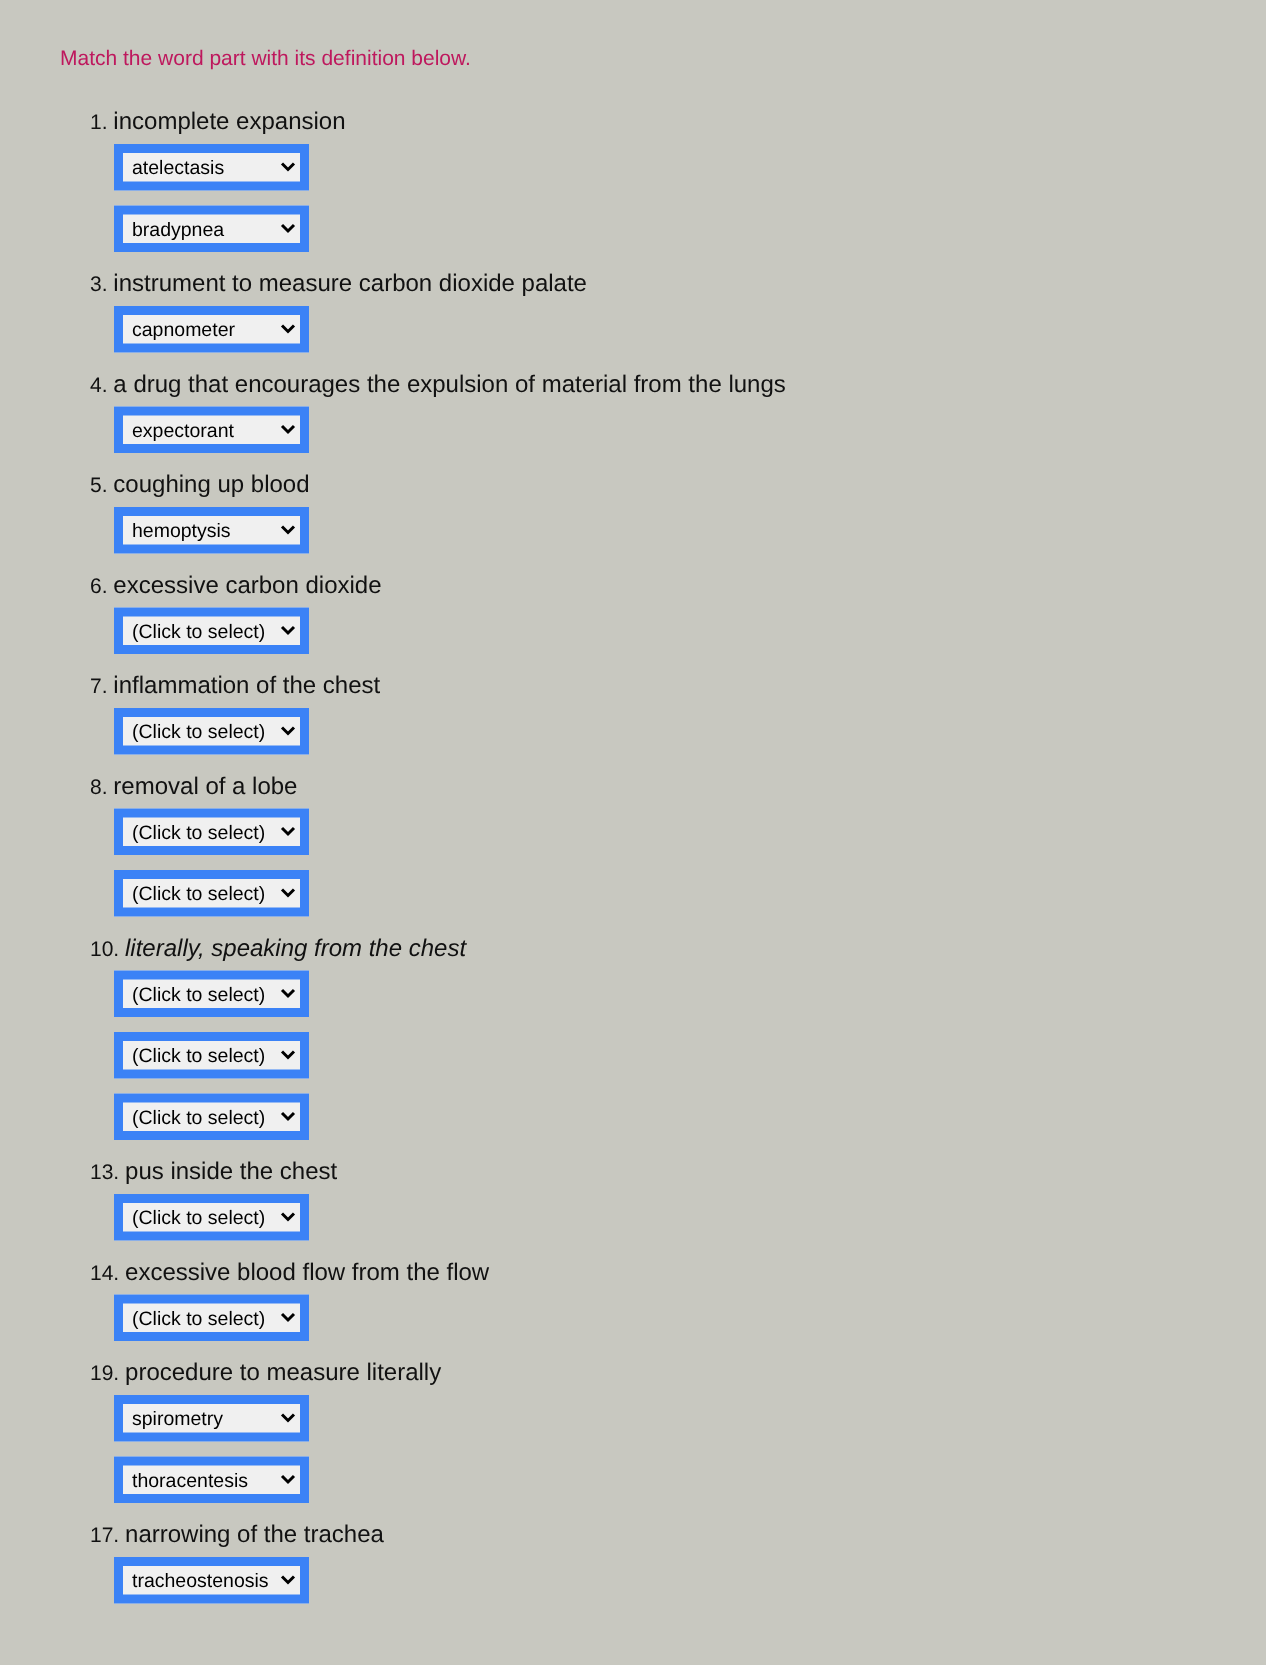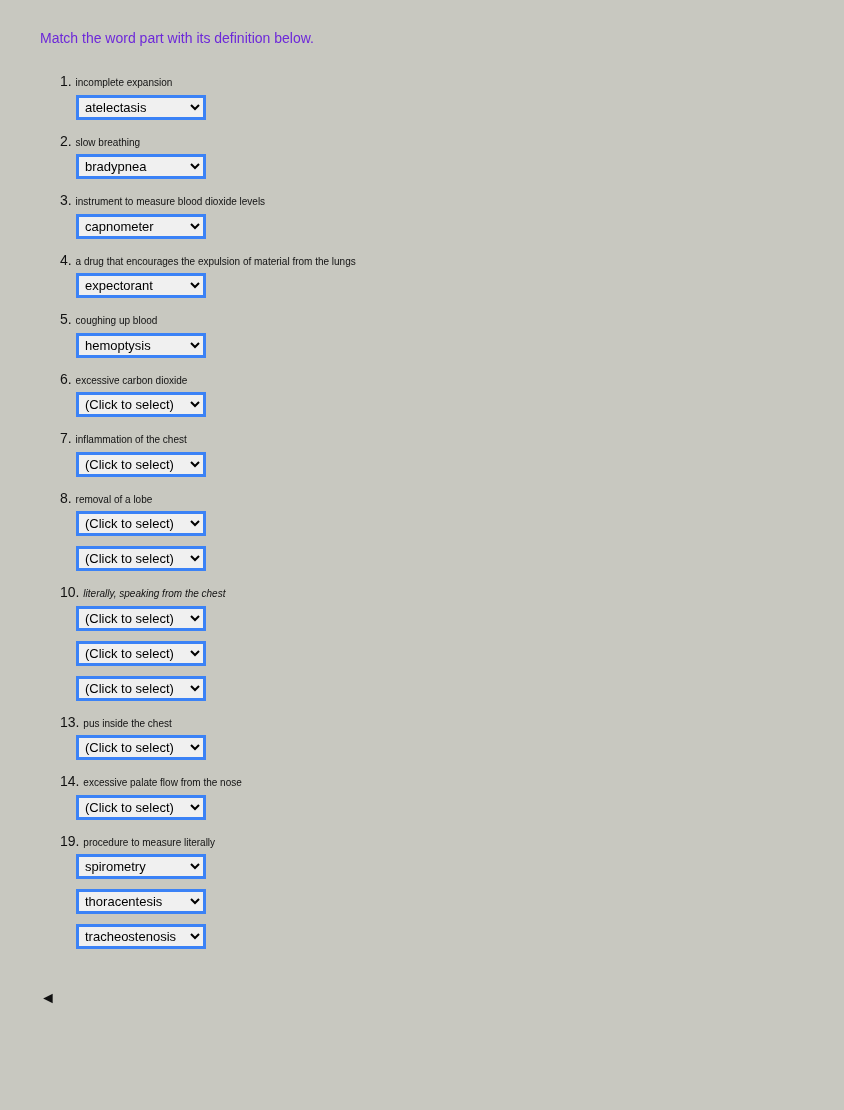--- a/index.html
+++ b/index.html
@@ -8,48 +8,48 @@
       font-family: Arial, sans-serif;
       font-size: 15px;
       color: #111;
       padding: 30px 40px;
       min-height: 1110px;
       width: 844px;
     }
     .instructions {
       font-size: 14px;
       margin-bottom: 24px;
-      color: #6d28d9;
+      color: #be185d;
     }
     .question-list {
       list-style: none;
       padding-left: 20px;
     }
     .question-item {
       margin-bottom: 10px;
       line-height: 1.5;
     }
     .question-number {
       display: inline;
       font-size: 14px;
     }
     .question-text {
-      font-size: 10px;
+      font-size: 16px;
       display: inline;
     }
     .italic-text {
       font-style: italic;
     }
     .dropdown-wrapper {
       display: block;
       margin-top: 2px;
       margin-left: 16px;
     }
     select {
-      border: 3px solid #3b82f6;
+      border: 6px solid #3b82f6;
       background: #f0f0f0;
       font-size: 13px;
       padding: 1px 2px;
       cursor: pointer;
       min-width: 130px;
       outline: none;
     }
     .back-arrow {
       margin-top: 30px;
       font-size: 16px;
@@ -63,25 +63,24 @@
 
 
 <p class="instructions">Match the word part with its definition below.</p>
 
 <ul class="question-list">
 <li class="question-item">
       <div><span class="question-number">1. </span><span class="question-text">incomplete expansion</span></div>
       <div class="dropdown-wrapper"><select><option value="">(Click to select)</option><option value="atelectasis" selected="">atelectasis</option><option value="bradypnea">bradypnea</option><option value="capnometer">capnometer</option><option value="expectorant">expectorant</option><option value="hemoptysis">hemoptysis</option><option value="hypercapnia">hypercapnia</option><option value="laryngitis">laryngitis</option><option value="lobectomy">lobectomy</option><option value="palatoplasty">palatoplasty</option><option value="pectoriloquy">pectoriloquy</option><option value="singultus">singultus</option><option value="pleuritis">pleuritis</option><option value="pyothorax">pyothorax</option><option value="epistaxis">epistaxis</option><option value="spirometry">spirometry</option><option value="thoracentesis">thoracentesis</option><option value="tracheostenosis">tracheostenosis</option></select></div>
     </li>
     <li class="question-item">
-      <div><span class="question-number">2. </span><span class="question-text">slow breathing</span></div>
       <div class="dropdown-wrapper"><select><option value="">(Click to select)</option><option value="atelectasis">atelectasis</option><option value="bradypnea" selected="">bradypnea</option><option value="capnometer">capnometer</option><option value="expectorant">expectorant</option><option value="hemoptysis">hemoptysis</option><option value="hypercapnia">hypercapnia</option><option value="laryngitis">laryngitis</option><option value="lobectomy">lobectomy</option><option value="palatoplasty">palatoplasty</option><option value="pectoriloquy">pectoriloquy</option><option value="singultus">singultus</option><option value="pleuritis">pleuritis</option><option value="pyothorax">pyothorax</option><option value="epistaxis">epistaxis</option><option value="spirometry">spirometry</option><option value="thoracentesis">thoracentesis</option><option value="tracheostenosis">tracheostenosis</option></select></div>
     </li>
     <li class="question-item">
-      <div><span class="question-number">3. </span><span class="question-text">instrument to measure blood dioxide levels</span></div>
+      <div><span class="question-number">3. </span><span class="question-text">instrument to measure carbon dioxide palate</span></div>
       <div class="dropdown-wrapper"><select><option value="">(Click to select)</option><option value="atelectasis">atelectasis</option><option value="bradypnea">bradypnea</option><option value="capnometer" selected="">capnometer</option><option value="expectorant">expectorant</option><option value="hemoptysis">hemoptysis</option><option value="hypercapnia">hypercapnia</option><option value="laryngitis">laryngitis</option><option value="lobectomy">lobectomy</option><option value="palatoplasty">palatoplasty</option><option value="pectoriloquy">pectoriloquy</option><option value="singultus">singultus</option><option value="pleuritis">pleuritis</option><option value="pyothorax">pyothorax</option><option value="epistaxis">epistaxis</option><option value="spirometry">spirometry</option><option value="thoracentesis">thoracentesis</option><option value="tracheostenosis">tracheostenosis</option></select></div>
     </li>
     <li class="question-item">
       <div><span class="question-number">4. </span><span class="question-text">a drug that encourages the expulsion of material from the lungs</span></div>
       <div class="dropdown-wrapper"><select><option value="">(Click to select)</option><option value="atelectasis">atelectasis</option><option value="bradypnea">bradypnea</option><option value="capnometer">capnometer</option><option value="expectorant" selected="">expectorant</option><option value="hemoptysis">hemoptysis</option><option value="hypercapnia">hypercapnia</option><option value="laryngitis">laryngitis</option><option value="lobectomy">lobectomy</option><option value="palatoplasty">palatoplasty</option><option value="pectoriloquy">pectoriloquy</option><option value="singultus">singultus</option><option value="pleuritis">pleuritis</option><option value="pyothorax">pyothorax</option><option value="epistaxis">epistaxis</option><option value="spirometry">spirometry</option><option value="thoracentesis">thoracentesis</option><option value="tracheostenosis">tracheostenosis</option></select></div>
     </li>
     <li class="question-item">
       <div><span class="question-number">5. </span><span class="question-text">coughing up blood</span></div>
       <div class="dropdown-wrapper"><select><option value="">(Click to select)</option><option value="atelectasis">atelectasis</option><option value="bradypnea">bradypnea</option><option value="capnometer">capnometer</option><option value="expectorant">expectorant</option><option value="hemoptysis" selected="">hemoptysis</option><option value="hypercapnia">hypercapnia</option><option value="laryngitis">laryngitis</option><option value="lobectomy">lobectomy</option><option value="palatoplasty">palatoplasty</option><option value="pectoriloquy">pectoriloquy</option><option value="singultus">singultus</option><option value="pleuritis">pleuritis</option><option value="pyothorax">pyothorax</option><option value="epistaxis">epistaxis</option><option value="spirometry">spirometry</option><option value="thoracentesis">thoracentesis</option><option value="tracheostenosis">tracheostenosis</option></select></div>
     </li>
@@ -108,31 +107,32 @@
       <div class="dropdown-wrapper"><select><option value="">(Click to select)</option><option value="atelectasis">atelectasis</option><option value="bradypnea">bradypnea</option><option value="capnometer">capnometer</option><option value="expectorant">expectorant</option><option value="hemoptysis">hemoptysis</option><option value="hypercapnia">hypercapnia</option><option value="laryngitis">laryngitis</option><option value="lobectomy">lobectomy</option><option value="palatoplasty">palatoplasty</option><option value="pectoriloquy">pectoriloquy</option><option value="singultus">singultus</option><option value="pleuritis">pleuritis</option><option value="pyothorax">pyothorax</option><option value="epistaxis">epistaxis</option><option value="spirometry">spirometry</option><option value="thoracentesis">thoracentesis</option><option value="tracheostenosis">tracheostenosis</option></select></div>
     </li>
     <li class="question-item">
       <div class="dropdown-wrapper"><select><option value="">(Click to select)</option><option value="atelectasis">atelectasis</option><option value="bradypnea">bradypnea</option><option value="capnometer">capnometer</option><option value="expectorant">expectorant</option><option value="hemoptysis">hemoptysis</option><option value="hypercapnia">hypercapnia</option><option value="laryngitis">laryngitis</option><option value="lobectomy">lobectomy</option><option value="palatoplasty">palatoplasty</option><option value="pectoriloquy">pectoriloquy</option><option value="singultus">singultus</option><option value="pleuritis">pleuritis</option><option value="pyothorax">pyothorax</option><option value="epistaxis">epistaxis</option><option value="spirometry">spirometry</option><option value="thoracentesis">thoracentesis</option><option value="tracheostenosis">tracheostenosis</option></select></div>
     </li>
     <li class="question-item">
       <div><span class="question-number">13. </span><span class="question-text">pus inside the chest</span></div>
       <div class="dropdown-wrapper"><select><option value="">(Click to select)</option><option value="atelectasis">atelectasis</option><option value="bradypnea">bradypnea</option><option value="capnometer">capnometer</option><option value="expectorant">expectorant</option><option value="hemoptysis">hemoptysis</option><option value="hypercapnia">hypercapnia</option><option value="laryngitis">laryngitis</option><option value="lobectomy">lobectomy</option><option value="palatoplasty">palatoplasty</option><option value="pectoriloquy">pectoriloquy</option><option value="singultus">singultus</option><option value="pleuritis">pleuritis</option><option value="pyothorax">pyothorax</option><option value="epistaxis">epistaxis</option><option value="spirometry">spirometry</option><option value="thoracentesis">thoracentesis</option><option value="tracheostenosis">tracheostenosis</option></select></div>
     </li>
     <li class="question-item">
-      <div><span class="question-number">14. </span><span class="question-text">excessive palate flow from the nose</span></div>
+      <div><span class="question-number">14. </span><span class="question-text">excessive blood flow from the flow</span></div>
       <div class="dropdown-wrapper"><select><option value="">(Click to select)</option><option value="atelectasis">atelectasis</option><option value="bradypnea">bradypnea</option><option value="capnometer">capnometer</option><option value="expectorant">expectorant</option><option value="hemoptysis">hemoptysis</option><option value="hypercapnia">hypercapnia</option><option value="laryngitis">laryngitis</option><option value="lobectomy">lobectomy</option><option value="palatoplasty">palatoplasty</option><option value="pectoriloquy">pectoriloquy</option><option value="singultus">singultus</option><option value="pleuritis">pleuritis</option><option value="pyothorax">pyothorax</option><option value="epistaxis">epistaxis</option><option value="spirometry">spirometry</option><option value="thoracentesis">thoracentesis</option><option value="tracheostenosis">tracheostenosis</option></select></div>
     </li>
     <li class="question-item">
       <div><span class="question-number">19. </span><span class="question-text">procedure to measure literally</span></div>
       <div class="dropdown-wrapper"><select><option value="">(Click to select)</option><option value="atelectasis">atelectasis</option><option value="bradypnea">bradypnea</option><option value="capnometer">capnometer</option><option value="expectorant">expectorant</option><option value="hemoptysis">hemoptysis</option><option value="hypercapnia">hypercapnia</option><option value="laryngitis">laryngitis</option><option value="lobectomy">lobectomy</option><option value="palatoplasty">palatoplasty</option><option value="pectoriloquy">pectoriloquy</option><option value="singultus">singultus</option><option value="pleuritis">pleuritis</option><option value="pyothorax">pyothorax</option><option value="epistaxis">epistaxis</option><option value="spirometry" selected="">spirometry</option><option value="thoracentesis">thoracentesis</option><option value="tracheostenosis">tracheostenosis</option></select></div>
     </li>
     <li class="question-item">
       <div class="dropdown-wrapper"><select><option value="">(Click to select)</option><option value="atelectasis">atelectasis</option><option value="bradypnea">bradypnea</option><option value="capnometer">capnometer</option><option value="expectorant">expectorant</option><option value="hemoptysis">hemoptysis</option><option value="hypercapnia">hypercapnia</option><option value="laryngitis">laryngitis</option><option value="lobectomy">lobectomy</option><option value="palatoplasty">palatoplasty</option><option value="pectoriloquy">pectoriloquy</option><option value="singultus">singultus</option><option value="pleuritis">pleuritis</option><option value="pyothorax">pyothorax</option><option value="epistaxis">epistaxis</option><option value="spirometry">spirometry</option><option value="thoracentesis" selected="">thoracentesis</option><option value="tracheostenosis">tracheostenosis</option></select></div>
     </li>
     <li class="question-item">
+      <div><span class="question-number">17. </span><span class="question-text">narrowing of the trachea</span></div>
       <div class="dropdown-wrapper"><select><option value="">(Click to select)</option><option value="atelectasis">atelectasis</option><option value="bradypnea">bradypnea</option><option value="capnometer">capnometer</option><option value="expectorant">expectorant</option><option value="hemoptysis">hemoptysis</option><option value="hypercapnia">hypercapnia</option><option value="laryngitis">laryngitis</option><option value="lobectomy">lobectomy</option><option value="palatoplasty">palatoplasty</option><option value="pectoriloquy">pectoriloquy</option><option value="singultus">singultus</option><option value="pleuritis">pleuritis</option><option value="pyothorax">pyothorax</option><option value="epistaxis">epistaxis</option><option value="spirometry">spirometry</option><option value="thoracentesis">thoracentesis</option><option value="tracheostenosis" selected="">tracheostenosis</option></select></div>
     </li>
   </ul>
 
 <div class="back-arrow">◄</div>
 
 
 
 
 </body></html>

